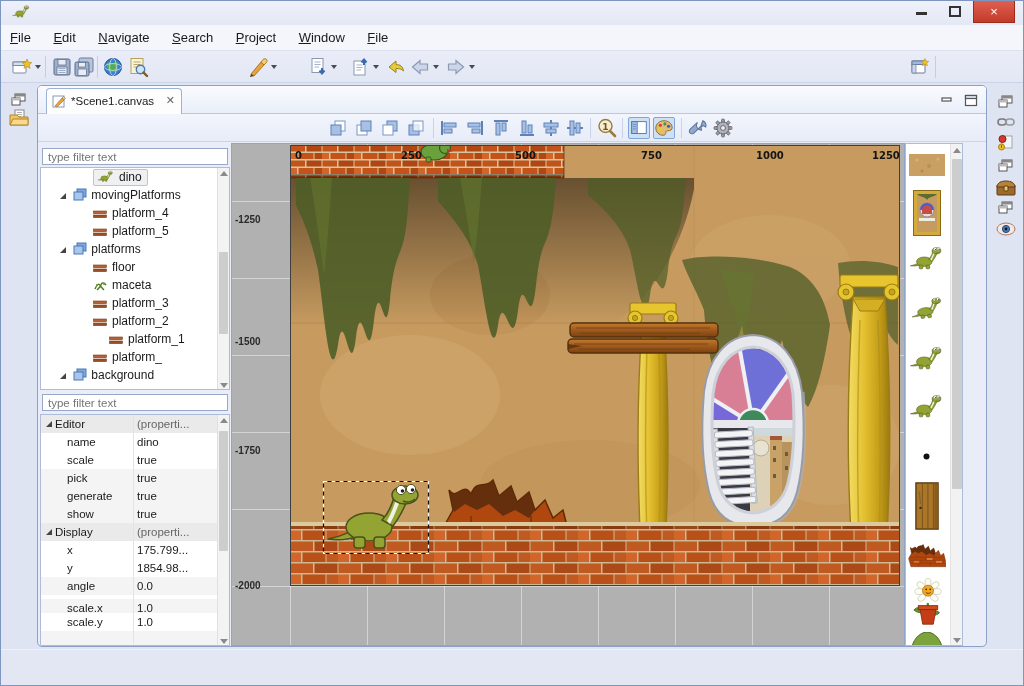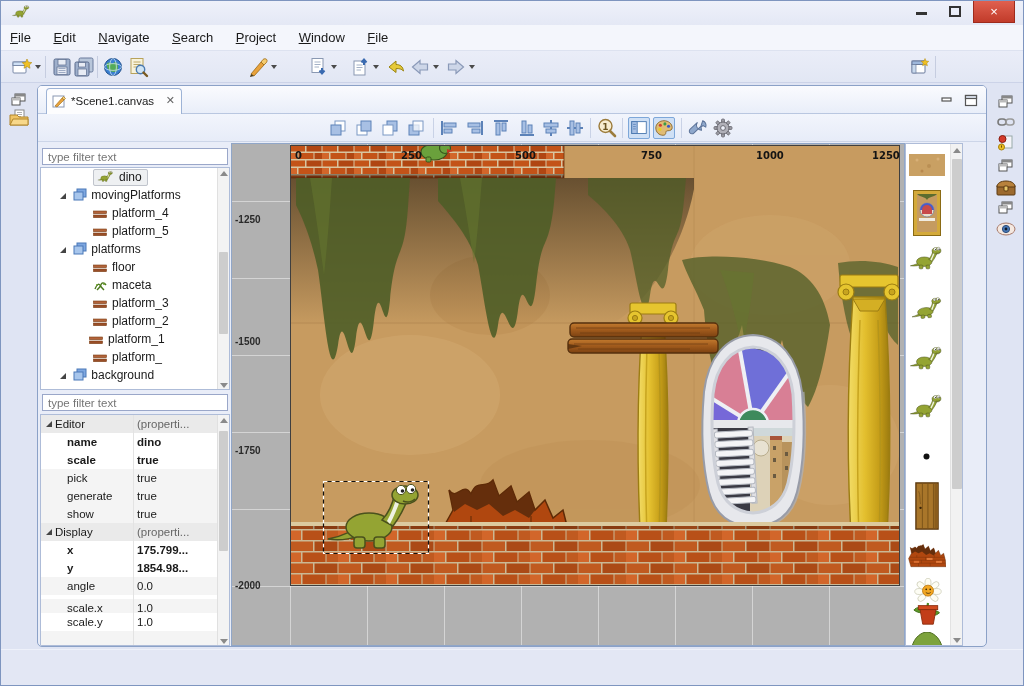--- a/index.html
+++ b/index.html
@@ -56,21 +56,21 @@
   .thumbbar{position:absolute;background:#cdcdcd;border-radius:1px;width:9px;left:1px;}
   .sarrow{position:absolute;left:2px;width:0;height:0;border-left:4px solid transparent;border-right:4px solid transparent;}
   .sarrow.up{border-bottom:5px solid #8a8a8a;}
   .sarrow.down{border-top:5px solid #8a8a8a;}
   .prow{position:absolute;left:0;width:176px;height:18px;font-size:11.5px;background:#f4f4f4;}
   .prow.white{background:#fff;}
   .prow.cat{background:#eaeaea;}
   .prow .n{position:absolute;left:26px;top:3px;}
   .prow.cat .n{left:14px;}
   .prow .v{position:absolute;left:96px;top:3px;width:78px;overflow:hidden;white-space:nowrap;}
-  .prow.b .n,.prow.b .v{font-weight:bold;}
+  .prow.b .n,.prow.b .v{font-weight:normal;}
   .pdiv{position:absolute;left:92px;top:0;width:1px;height:100%;background:#e3e3e3;}
   
   .canvas-area{position:absolute;left:193px;top:57px;width:674px;height:503px;background-color:#b1b1b1;
     border:1px solid #90a6c8;
     background-image:linear-gradient(to right,rgba(255,255,255,.45) 1px,transparent 1px),
                      linear-gradient(to bottom,rgba(255,255,255,.45) 1px,transparent 1px);
     background-size:77px 77px;background-position:58px 57px;overflow:hidden;}
   .vlab{position:absolute;left:3px;font-size:10px;font-weight:bold;color:#2a2a2a;}
   .scene{position:absolute;left:58px;top:1px;}
   
@@ -479,21 +479,21 @@
           <rect x="0.5" y="1" width="13" height="2.6" fill="#b3633a" stroke="#7a3c12" stroke-width="0.6"></rect>
             <rect x="0.5" y="5" width="13" height="2.6" fill="#9a4e28" stroke="#7a3c12" stroke-width="0.6"></rect>
         </svg><span>platform_3</span>
       </div>
       <div class="tree-row" style="top:146px;left:52px">
         <svg class="ticon" width="15" height="9" viewBox="0 0 15 9">
           <rect x="0.5" y="1" width="13" height="2.6" fill="#b3633a" stroke="#7a3c12" stroke-width="0.6"></rect>
             <rect x="0.5" y="5" width="13" height="2.6" fill="#9a4e28" stroke="#7a3c12" stroke-width="0.6"></rect>
         </svg><span>platform_2</span>
       </div>
-      <div class="tree-row" style="top:164px;left:48px">
+      <div class="tree-row" style="top:164px;left:68px">
         <svg class="ticon" width="15" height="9" viewBox="0 0 15 9">
           <rect x="0.5" y="1" width="13" height="2.6" fill="#b3633a" stroke="#7a3c12" stroke-width="0.6"></rect>
             <rect x="0.5" y="5" width="13" height="2.6" fill="#9a4e28" stroke="#7a3c12" stroke-width="0.6"></rect>
         </svg><span>platform_1</span>
       </div>
       <div class="tree-row" style="top:182px;left:52px">
         <svg class="ticon" width="15" height="9" viewBox="0 0 15 9">
           <rect x="0.5" y="1" width="13" height="2.6" fill="#b3633a" stroke="#7a3c12" stroke-width="0.6"></rect>
             <rect x="0.5" y="5" width="13" height="2.6" fill="#9a4e28" stroke="#7a3c12" stroke-width="0.6"></rect>
         </svg><span>platform_</span>

